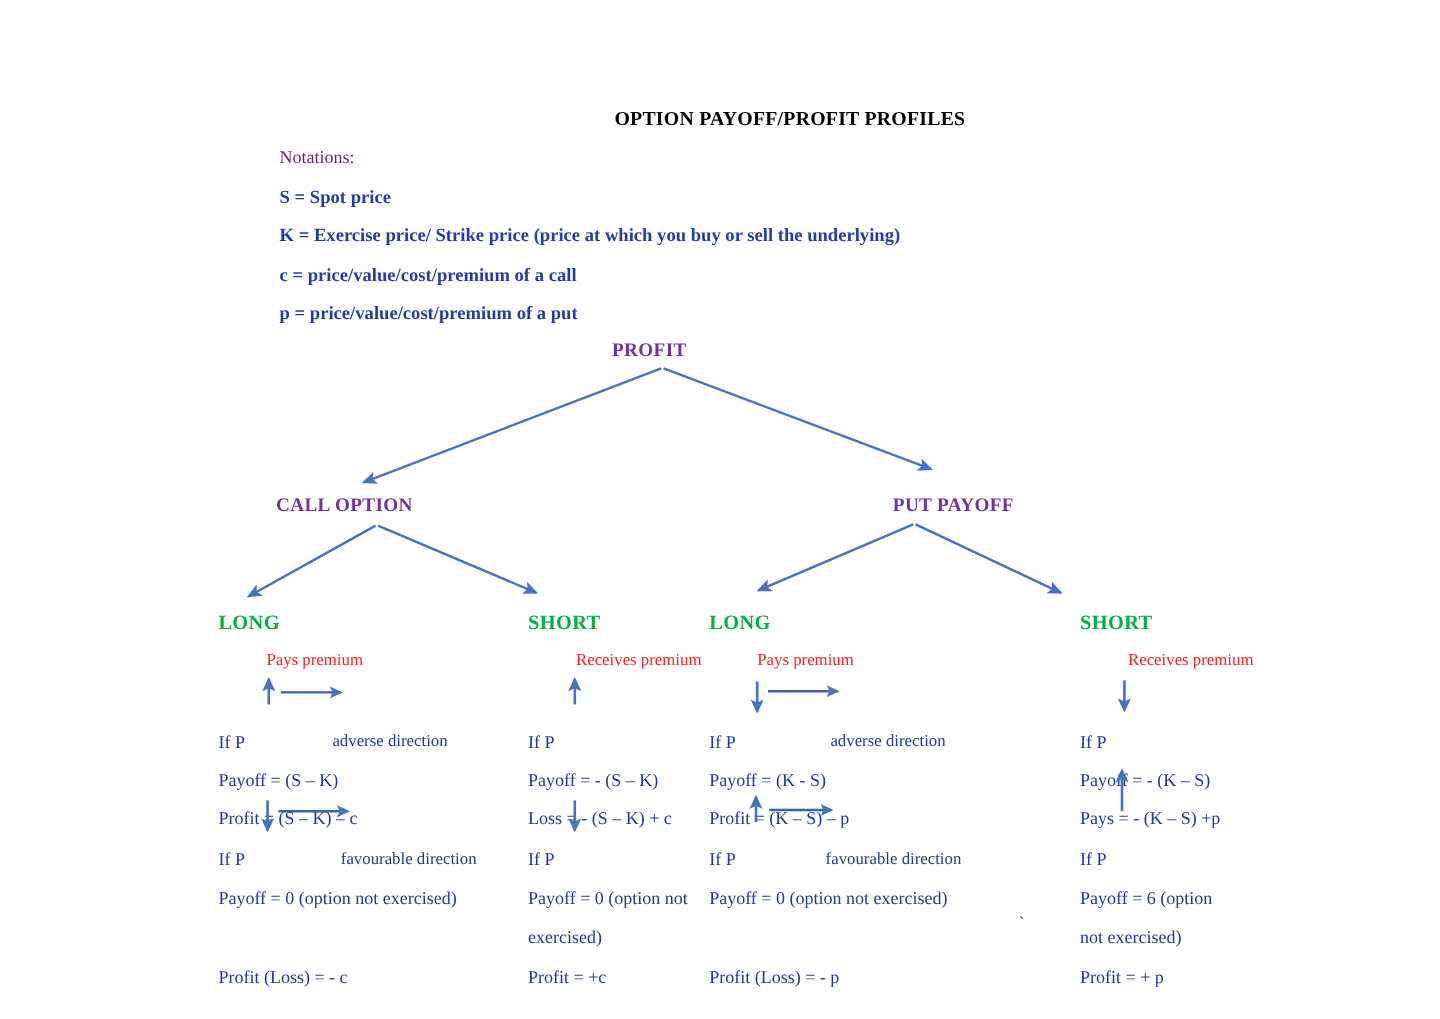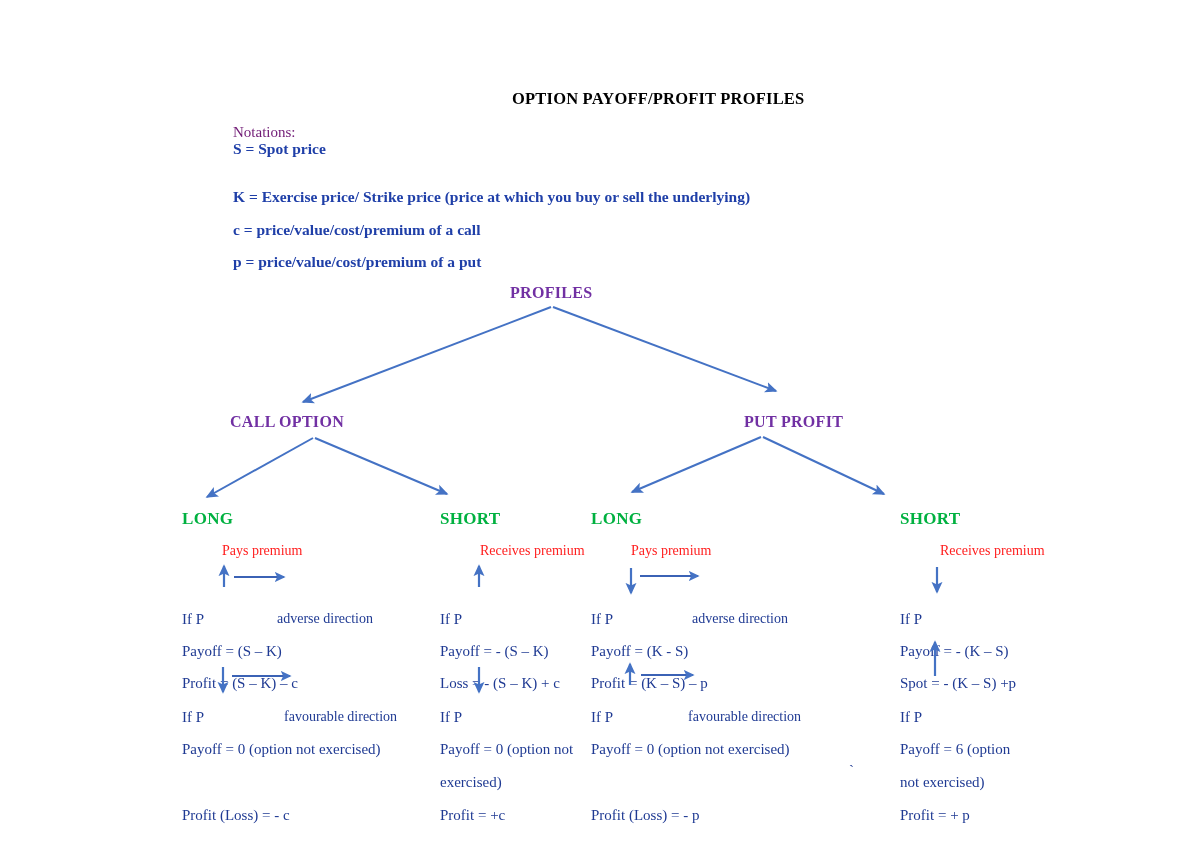--- a/index.html
+++ b/index.html
@@ -42,21 +42,21 @@
     top: 124px;
     font-size: 15px;
     color: #701a75;
   }
   .notation-line {
     left: 233px;
     font-size: 15.5px;
     font-weight: bold;
     color: #1f3fa8;
   }
-  .notation-line.n0 { top: 140px; }
+  .notation-line.n0 { top: 156px; }
   .notation-line.n1 { top: 188px; }
   .notation-line.n2 { top: 221px; }
   .notation-line.n3 { top: 253px; }
 
   
   .tree-node {
     font-size: 16px;
     font-weight: bold;
     color: #7130a3;
     letter-spacing: 0.3px;
@@ -122,23 +122,23 @@
 
   <div class="abs" id="doc-title">OPTION PAYOFF/PROFIT PROFILES</div>
 
   <div class="abs" id="notations-heading">Notations:</div>
 
   <div class="abs notation-line n0">S = Spot price</div>
   <div class="abs notation-line n1">K = Exercise price/ Strike price (price at which you buy or sell the underlying)</div>
   <div class="abs notation-line n2">c = price/value/cost/premium of a call</div>
   <div class="abs notation-line n3">p = price/value/cost/premium of a put</div>
 
-  <div class="abs tree-node" id="node-options">PROFILES</div>
+  <div class="abs tree-node" id="node-options">PROFIT</div>
   <div class="abs tree-node" id="node-call">CALL OPTION</div>
-  <div class="abs tree-node" id="node-put">PUT PROFIT</div>
+  <div class="abs tree-node" id="node-put">PUT PAYOFF</div>
 
   <svg id="tree-svg" viewBox="0 0 1200 849">
     <defs>
       <marker id="ah" markerWidth="7" markerHeight="7" refX="5.4" refY="3.1" orient="auto" markerUnits="strokeWidth">
         <path d="M0,0.4 L6.2,3.1 L0,5.8 L1.4,3.1 Z" fill="#4472c4"></path>
       </marker>
     </defs>
 
     <line x1="551" y1="307" x2="303" y2="402" stroke="#4472c4" stroke-width="2" marker-end="url(#ah)"></line>
 
@@ -226,21 +226,21 @@
 
   <div class="abs col-head c4">SHORT</div>
   <div class="abs premium c4">Receives premium</div>
 
   <div class="abs ln c4" style="top:572px;">If P</div>
   <svg class="inline-arrow" style="left:932px; top:563px; width:20px; height:34px;" viewBox="0 0 20 34">
     <line x1="5" y1="4" x2="5" y2="29" stroke="#4472c4" stroke-width="2.2" marker-end="url(#sa1)"></line>
   </svg>
 
   <div class="abs ln c4" style="top:604px;">Payoff = - (K – S)</div>
-  <div class="abs ln c4" style="top:636px;">Spot = - (K – S) +p</div>
+  <div class="abs ln c4" style="top:636px;">Pays = - (K – S) +p</div>
 
   <div class="abs ln c4" style="top:670px;">If P</div>
   <svg class="inline-arrow" style="left:930px; top:638px; width:20px; height:40px;" viewBox="0 0 20 40">
     <line x1="5" y1="38" x2="5" y2="4" stroke="#4472c4" stroke-width="2.2" marker-end="url(#sa1)"></line>
   </svg>
 
   <div class="abs ln c4" style="top:702px;">Payoff = 6 (option</div>
   <div class="abs ln c4" style="top:735px;">not exercised)</div>
   <div class="abs ln c4" style="top:768px;">Profit = + p</div>
 

